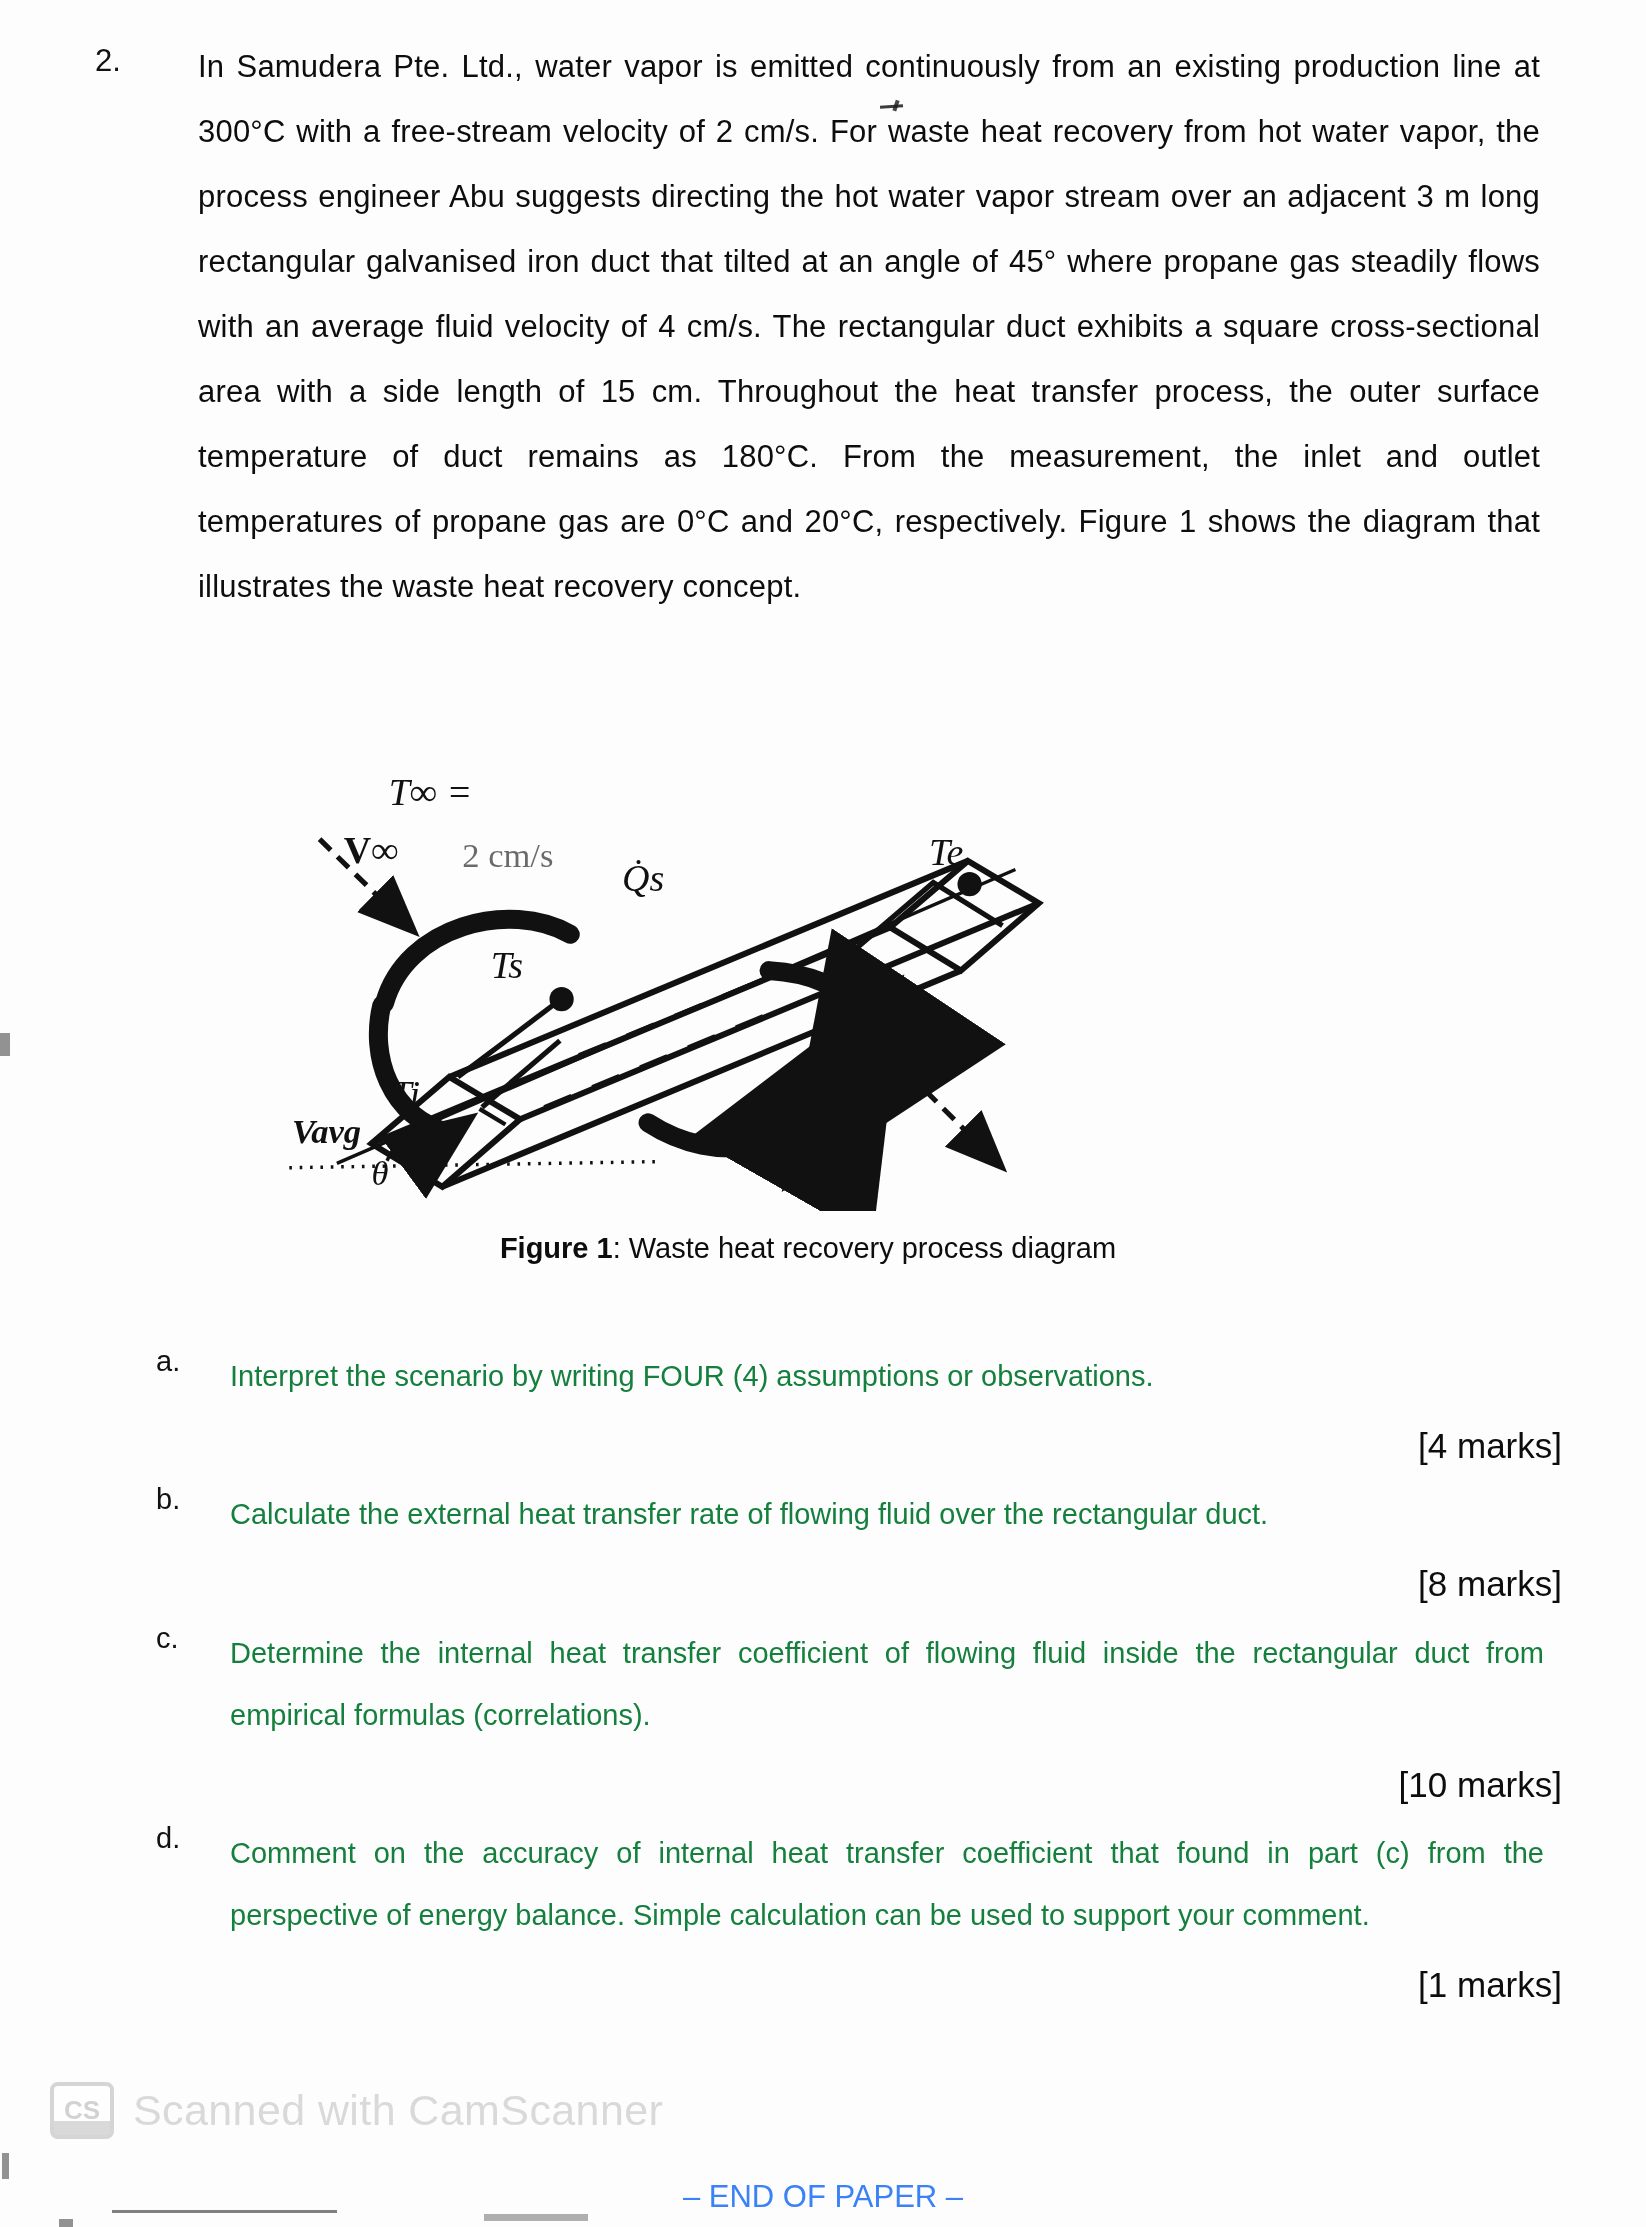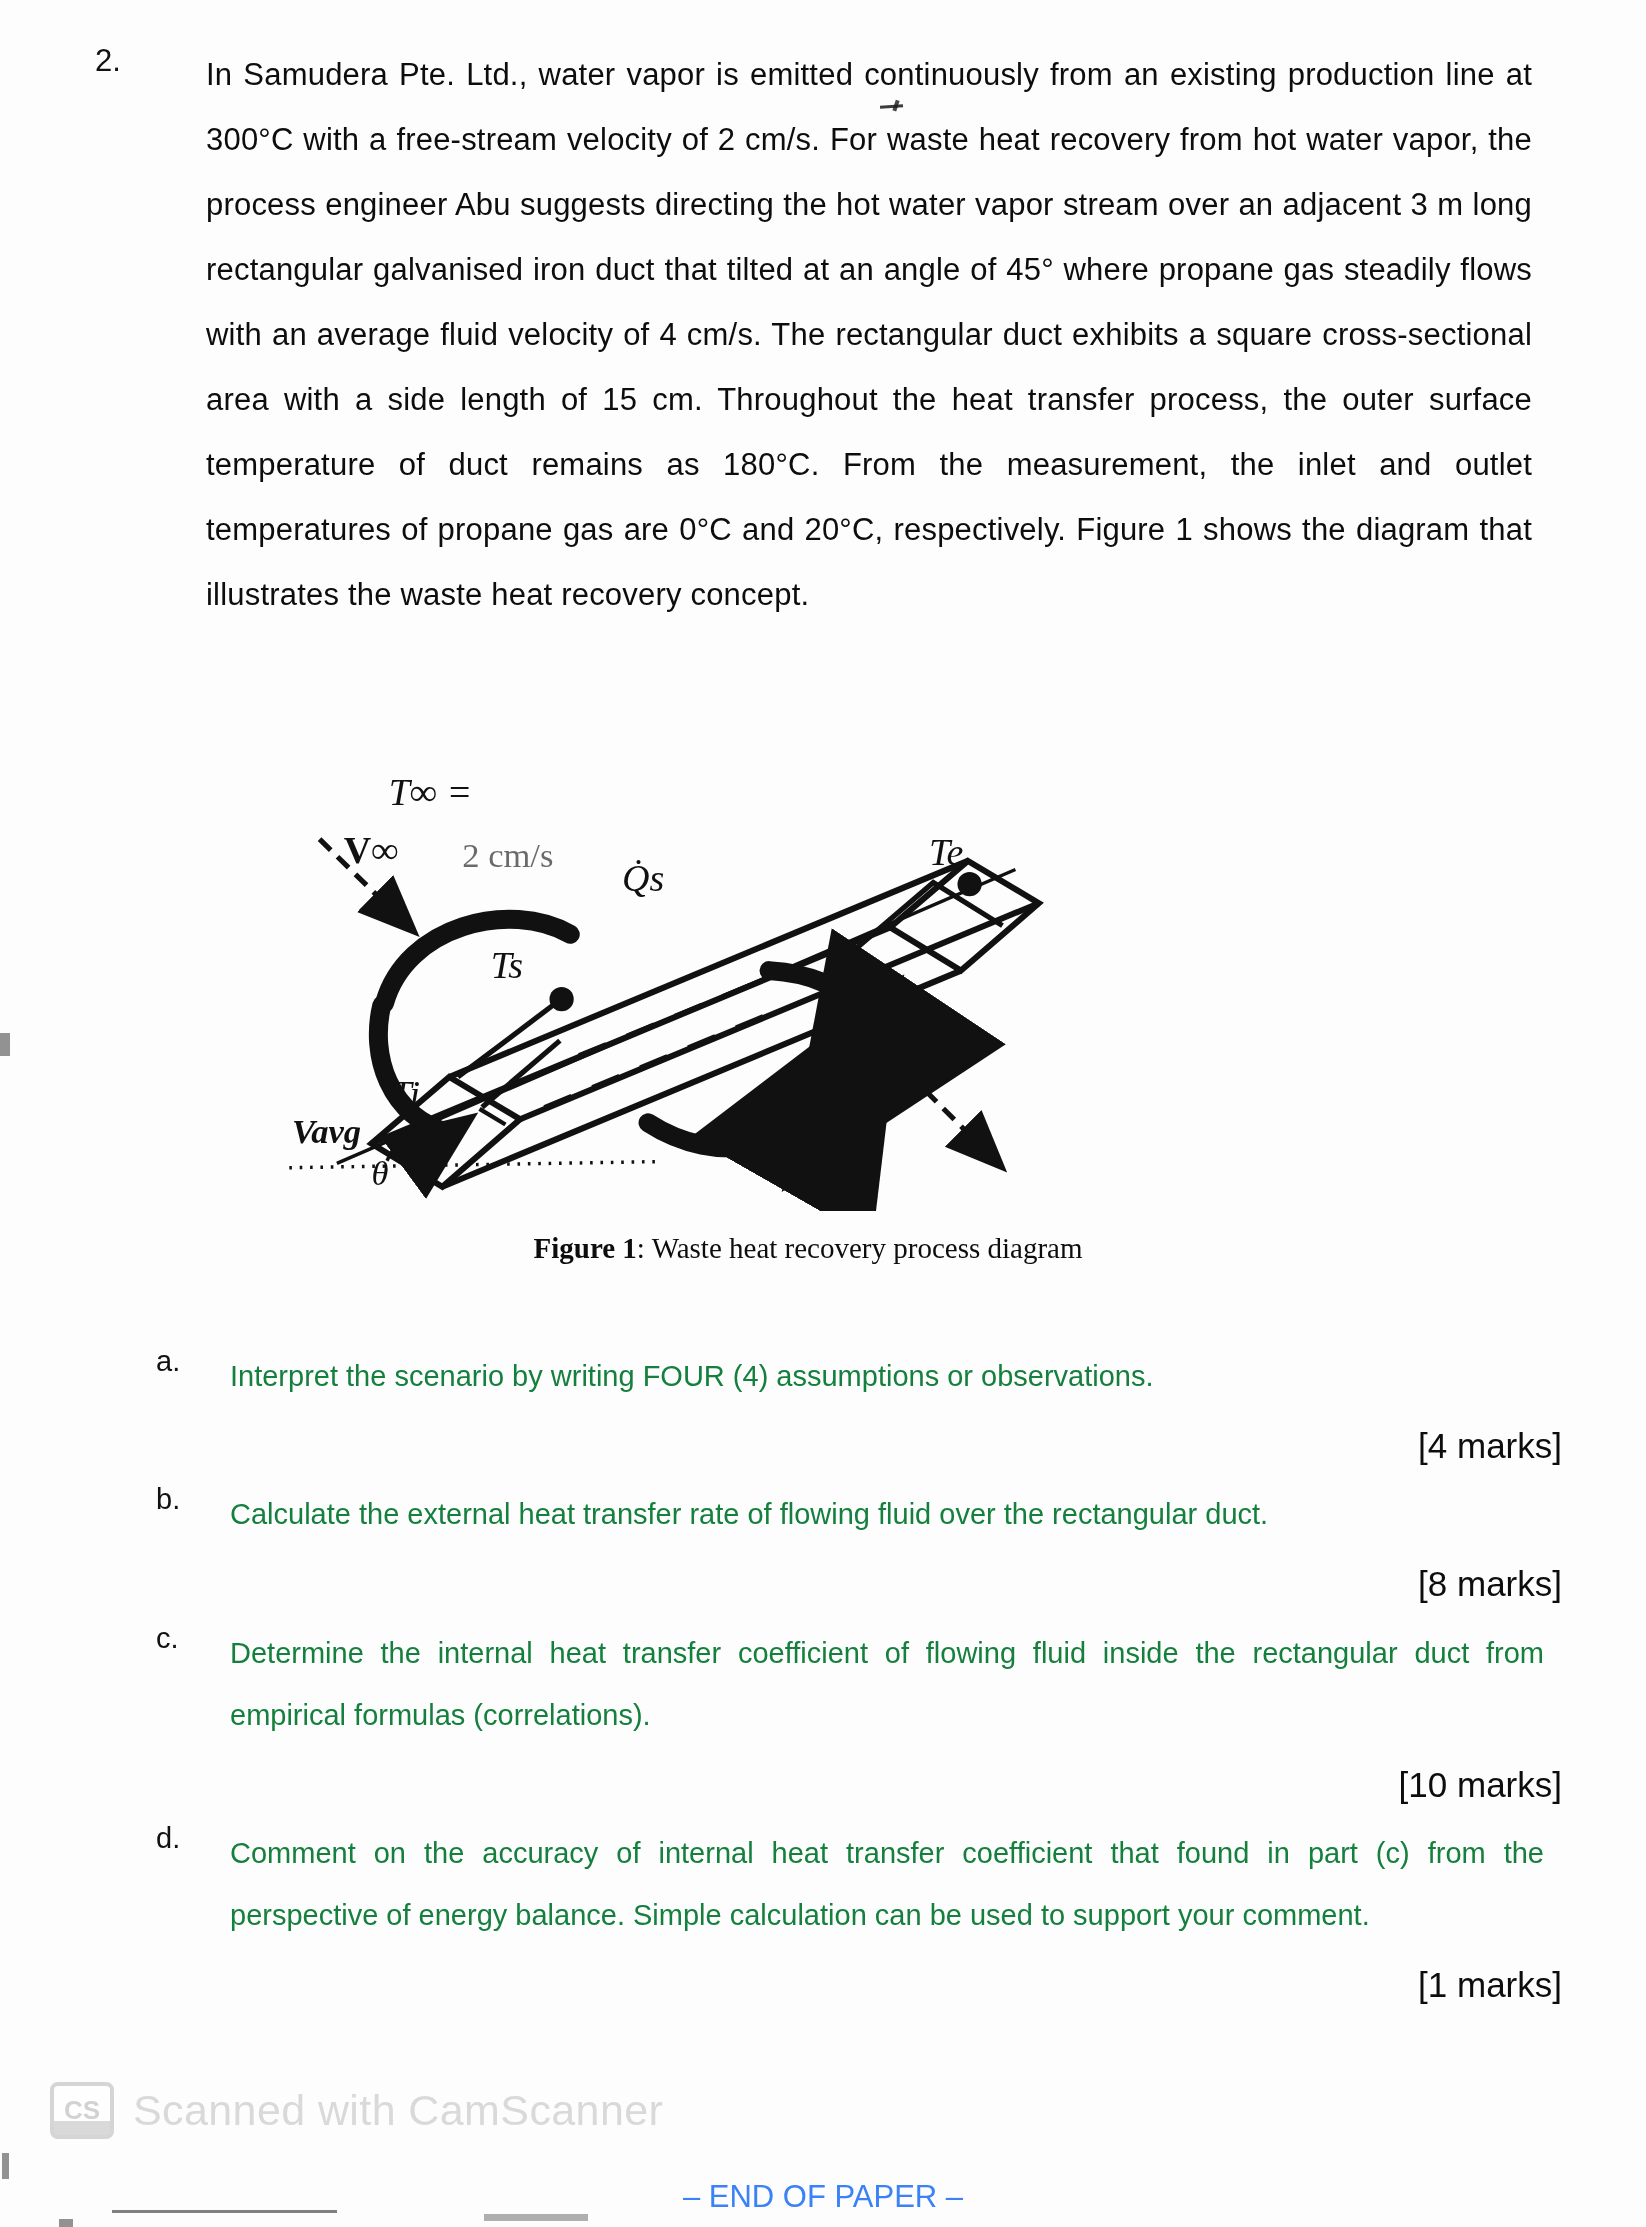--- a/index.html
+++ b/index.html
@@ -35,21 +35,21 @@
   .qbody {
     margin-left: 95px;
     width: 1358px;
     font-size: 31px;
     line-height: 65px;
     color: #0d0d0d;
     text-align: justify;
     text-justify: inter-word;
     letter-spacing: 0.2px;
   }
-  .qbody p { margin: 16px; }
+  .qbody p { margin: 8px; }
 
   .hand-mark {
     position: absolute;
     left: 880px;
     top: 105px;
     width: 22.5px;
     height: 2.6px;
     background: #1a1a1a;
     transform: rotate(-4deg);
     opacity: .85;
@@ -76,21 +76,20 @@
   .fig-svg { display: block; }
 
   .figcap {
     position: absolute;
     left: 0;
     top: 1232px;
     width: 1616px;
     text-align: center;
     font-size: 29px;
     color: #0d0d0d;
-    font-family: Liberation Serif, serif;
   }
   .figcap b { font-weight: bold; }
 
   
   .parts {
     position: absolute;
     left: 156px;
     top: 1345px;
     width: 1401px;
   }

